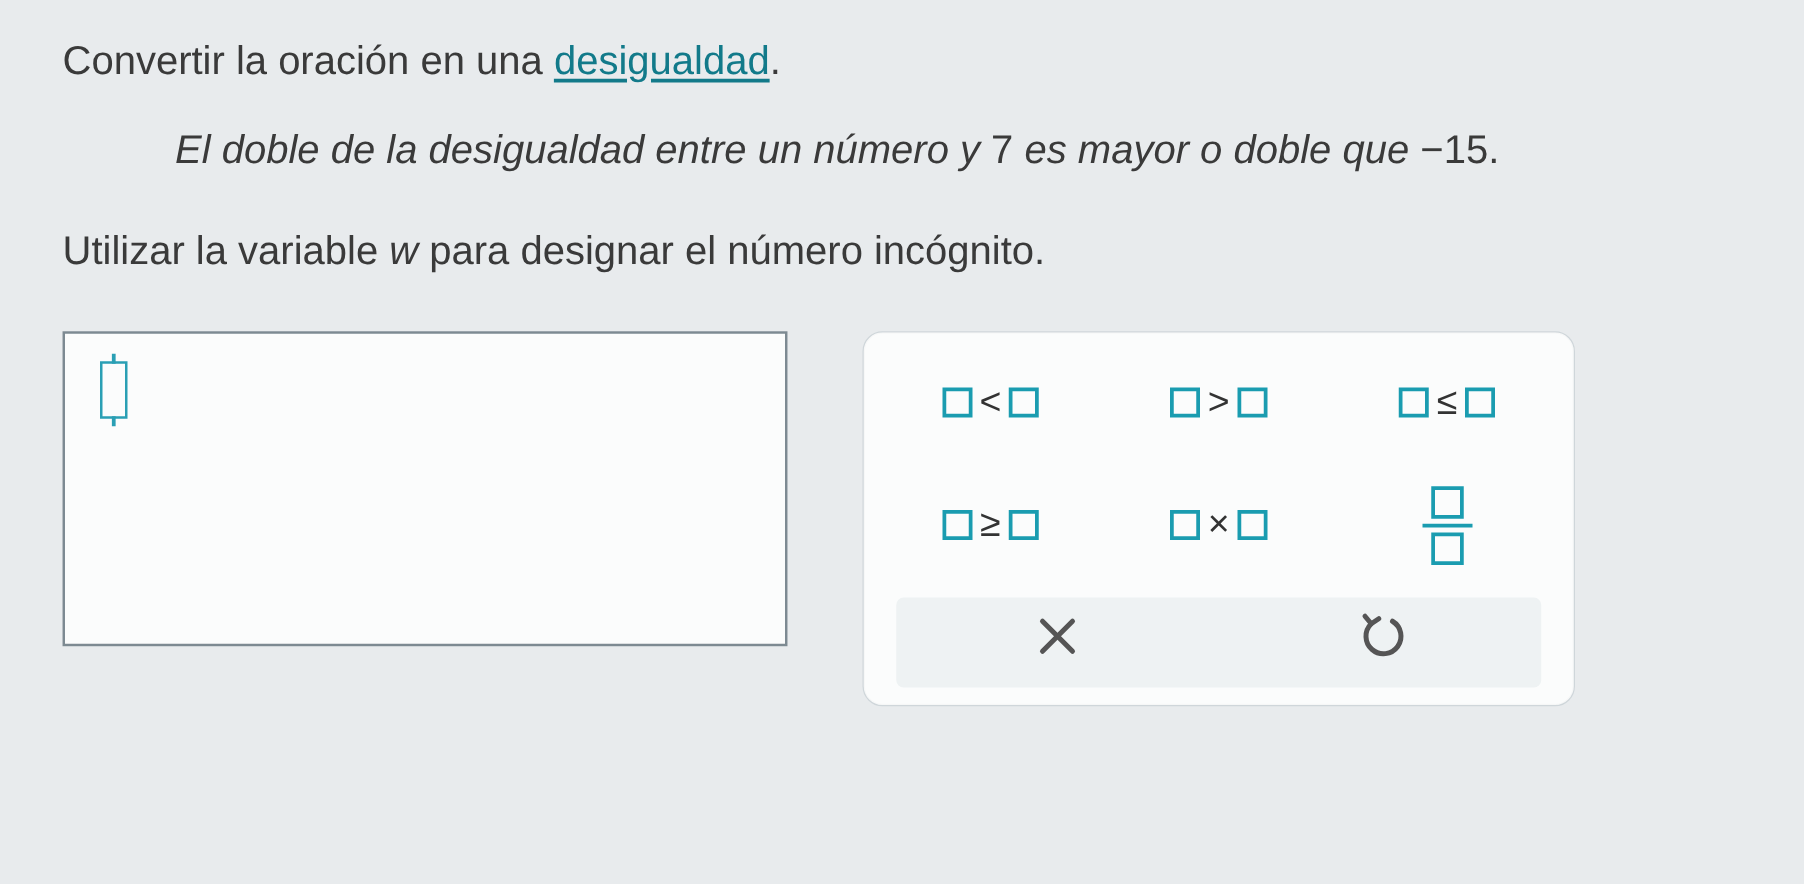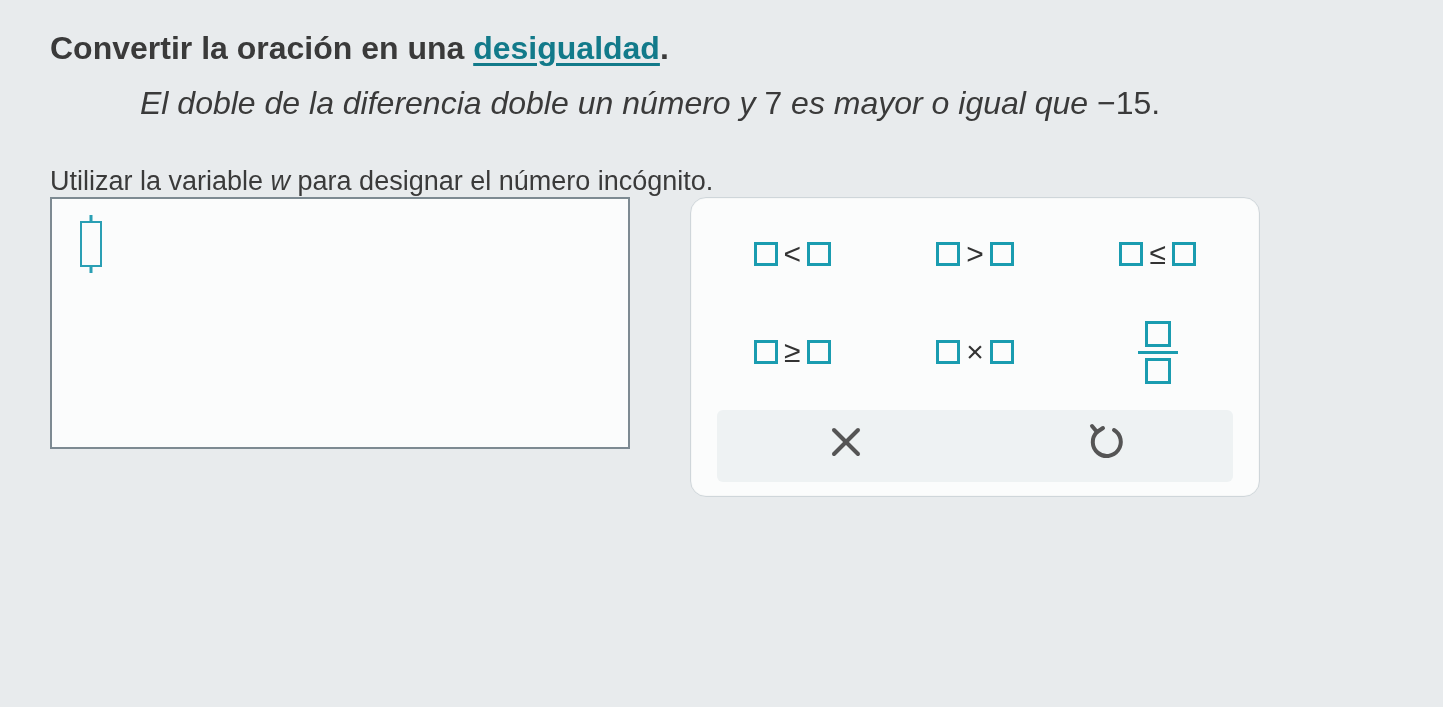--- a/index.html
+++ b/index.html
@@ -7,41 +7,42 @@
   body {
     background: #e8ebed;
     font-family: "Segoe UI", Arial, sans-serif;
     color: #333;
     padding: 30px 50px 0 50px;
     position: relative;
   }
   .prompt-line {
     font-size: 32px;
     color: #3a3a3a;
-    margin-bottom: 18px;
-    font-weight: 700;
+    margin-bottom: 34px;
+    font-weight: 400;
   }
   .link {
     color: #127a8a;
     text-decoration: underline;
     text-decoration-color: #127a8a;
     text-underline-offset: 4px;
   }
   .italic-line {
     font-size: 32px;
     font-style: italic;
     color: #3a3a3a;
     margin-left: 90px;
     margin-bottom: 44px;
     font-weight: 400;
   }
   .italic-line .num { font-style: normal; }
   .instr-line {
-    font-size: 27px;
+    font-size: 32px;
     color: #3a3a3a;
+    margin-bottom: 46px;
     font-weight: 400;
   }
   .instr-line .var { font-style: italic; }
   .work-row {
     display: flex;
     flex-direction: row;
     gap: 60px;
     align-items: flex-start;
   }
   .answer-box {
@@ -124,21 +125,21 @@
   .action-btn svg { width:40px; height:40px; }
 </style>
 </head>
 <body>
 
 <div class="prompt-line">
   <span>Convertir la oración en una </span><span class="link">desigualdad</span><span>.</span>
 </div>
 
 <div class="italic-line">
-  <span>El doble de la diferencia doble un número y </span><span class="num">7</span><span> es mayor o igual que </span><span class="num">−15</span><span class="num">.</span>
+  <span>El doble de la desigualdad entre un número y </span><span class="num">7</span><span> es mayor o doble que </span><span class="num">−15</span><span class="num">.</span>
 </div>
 
 <div class="instr-line">
   <span>Utilizar la variable </span><span class="var">w</span><span> para designar el número incógnito.</span>
 </div>
 
 <div class="work-row">
   <div class="answer-box">
     <span class="cursor-slot"></span>
   </div>

